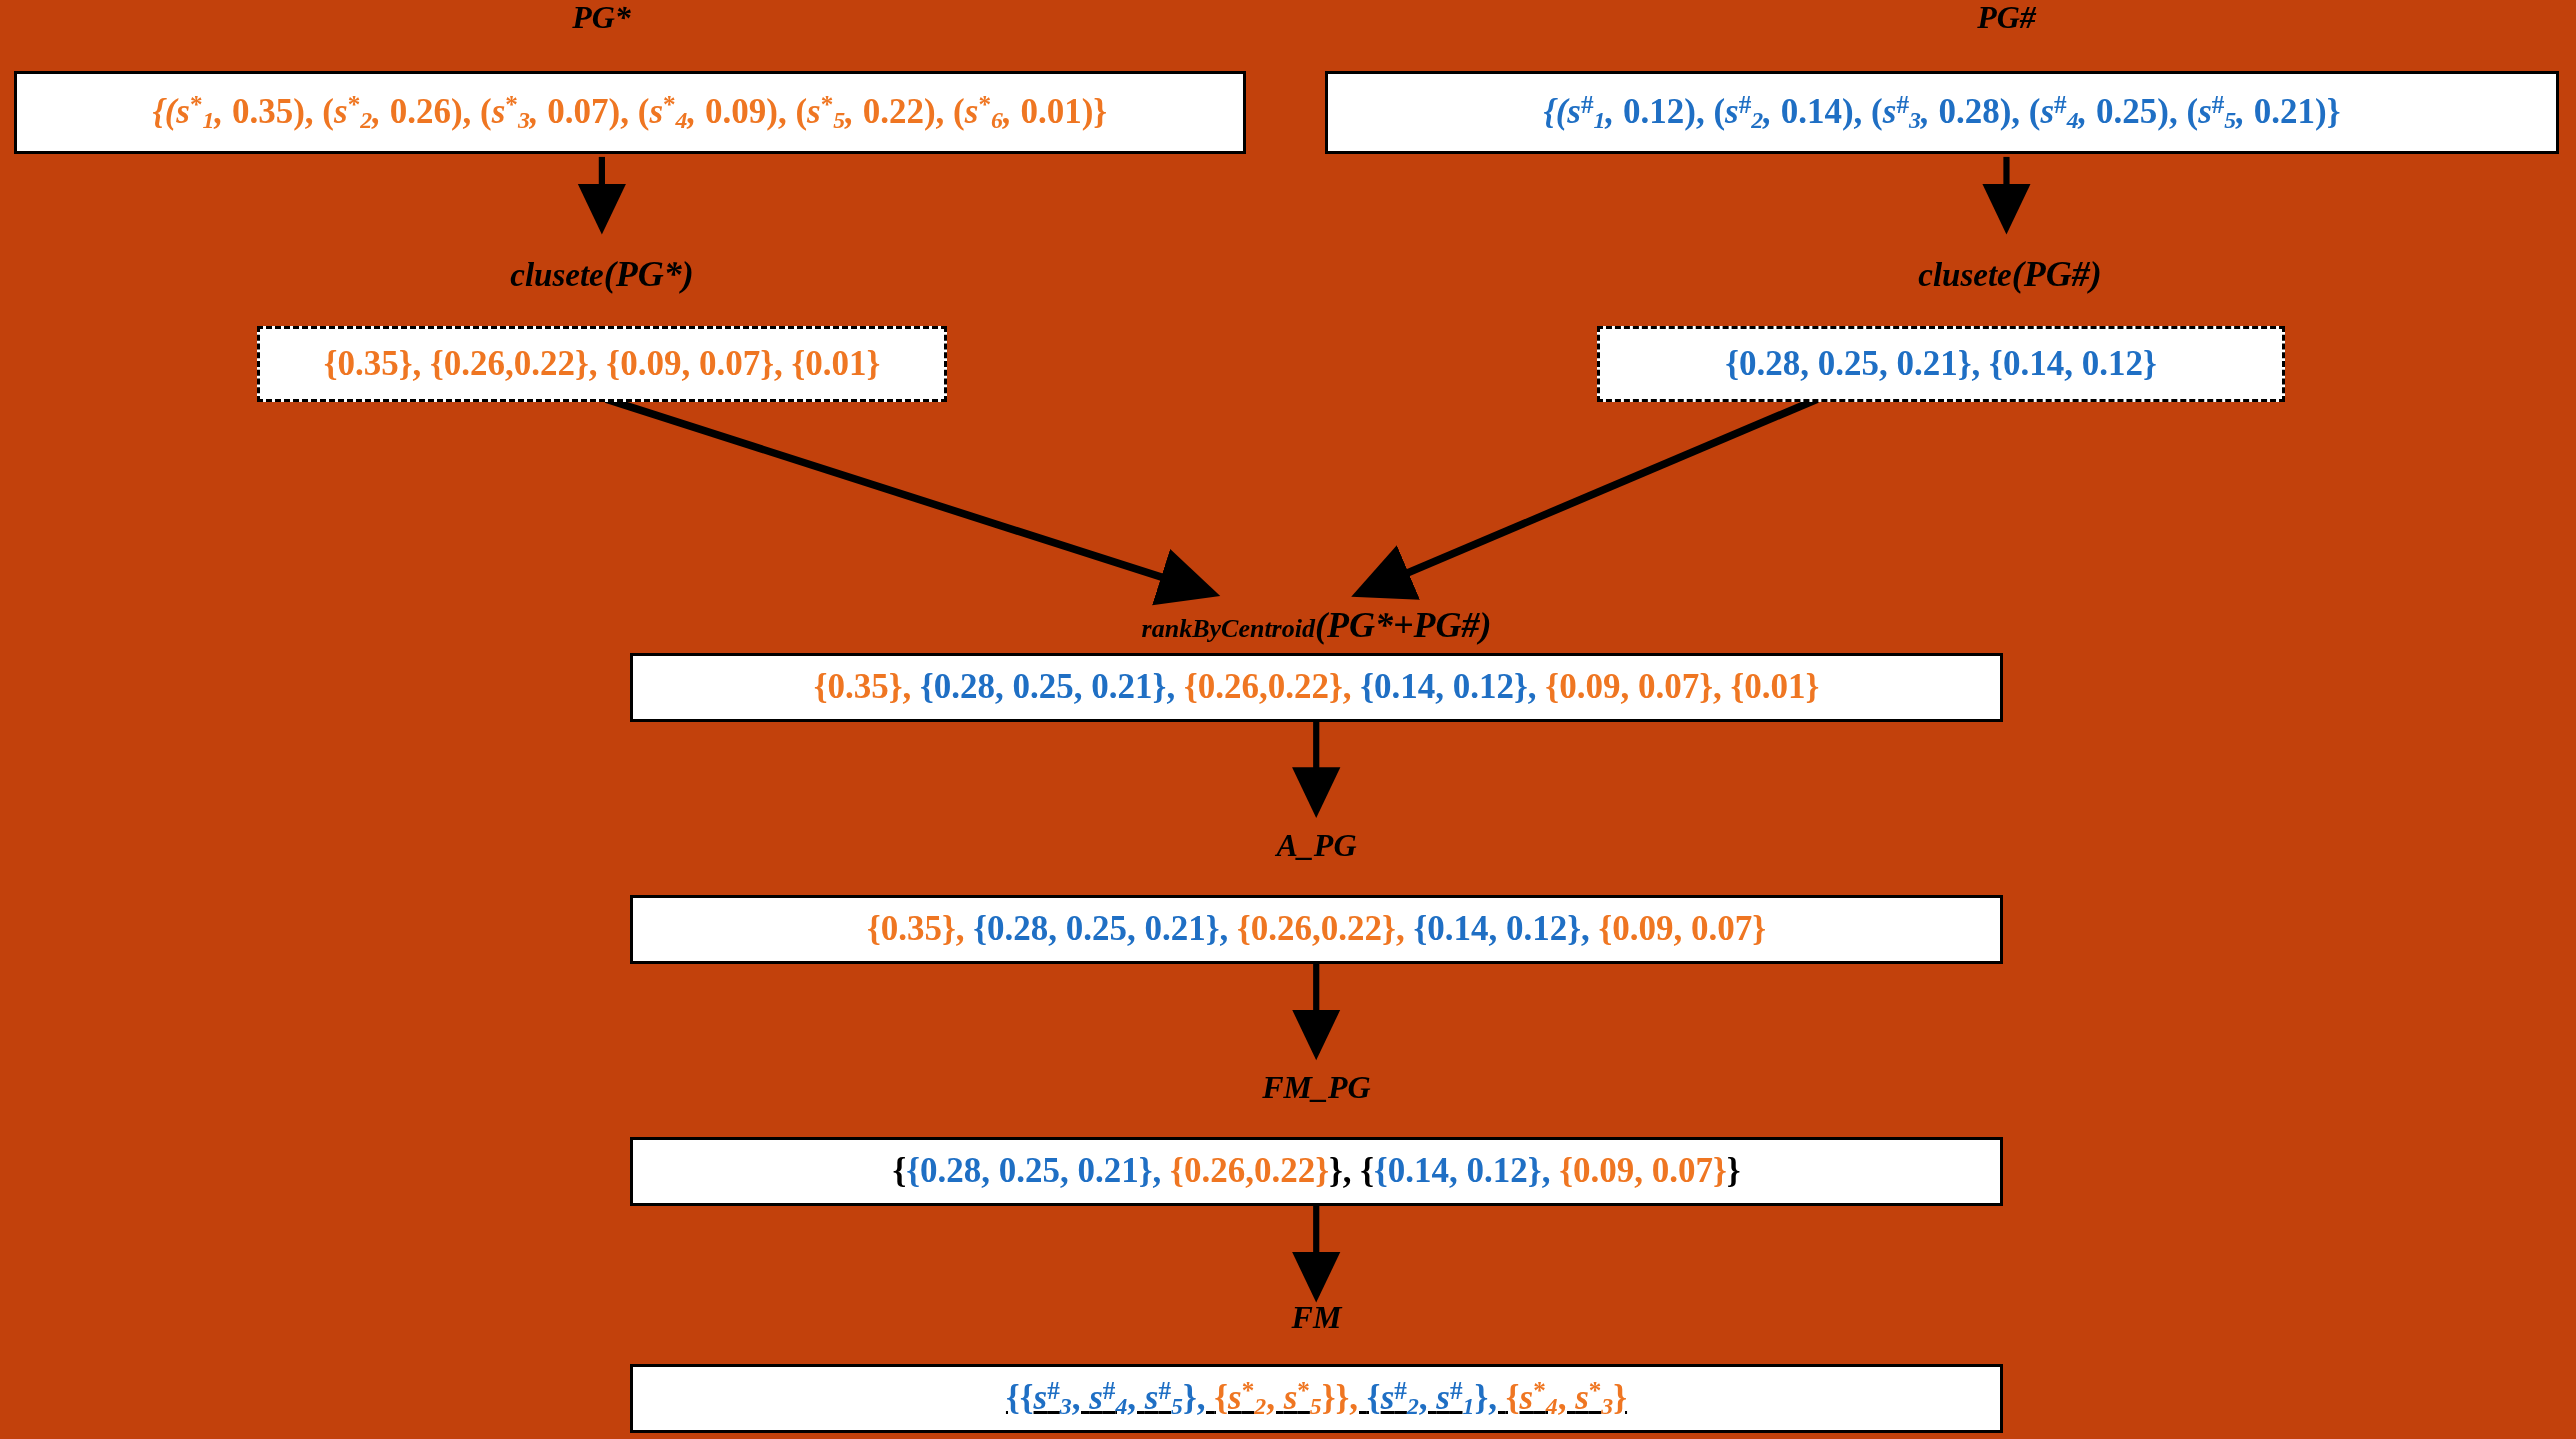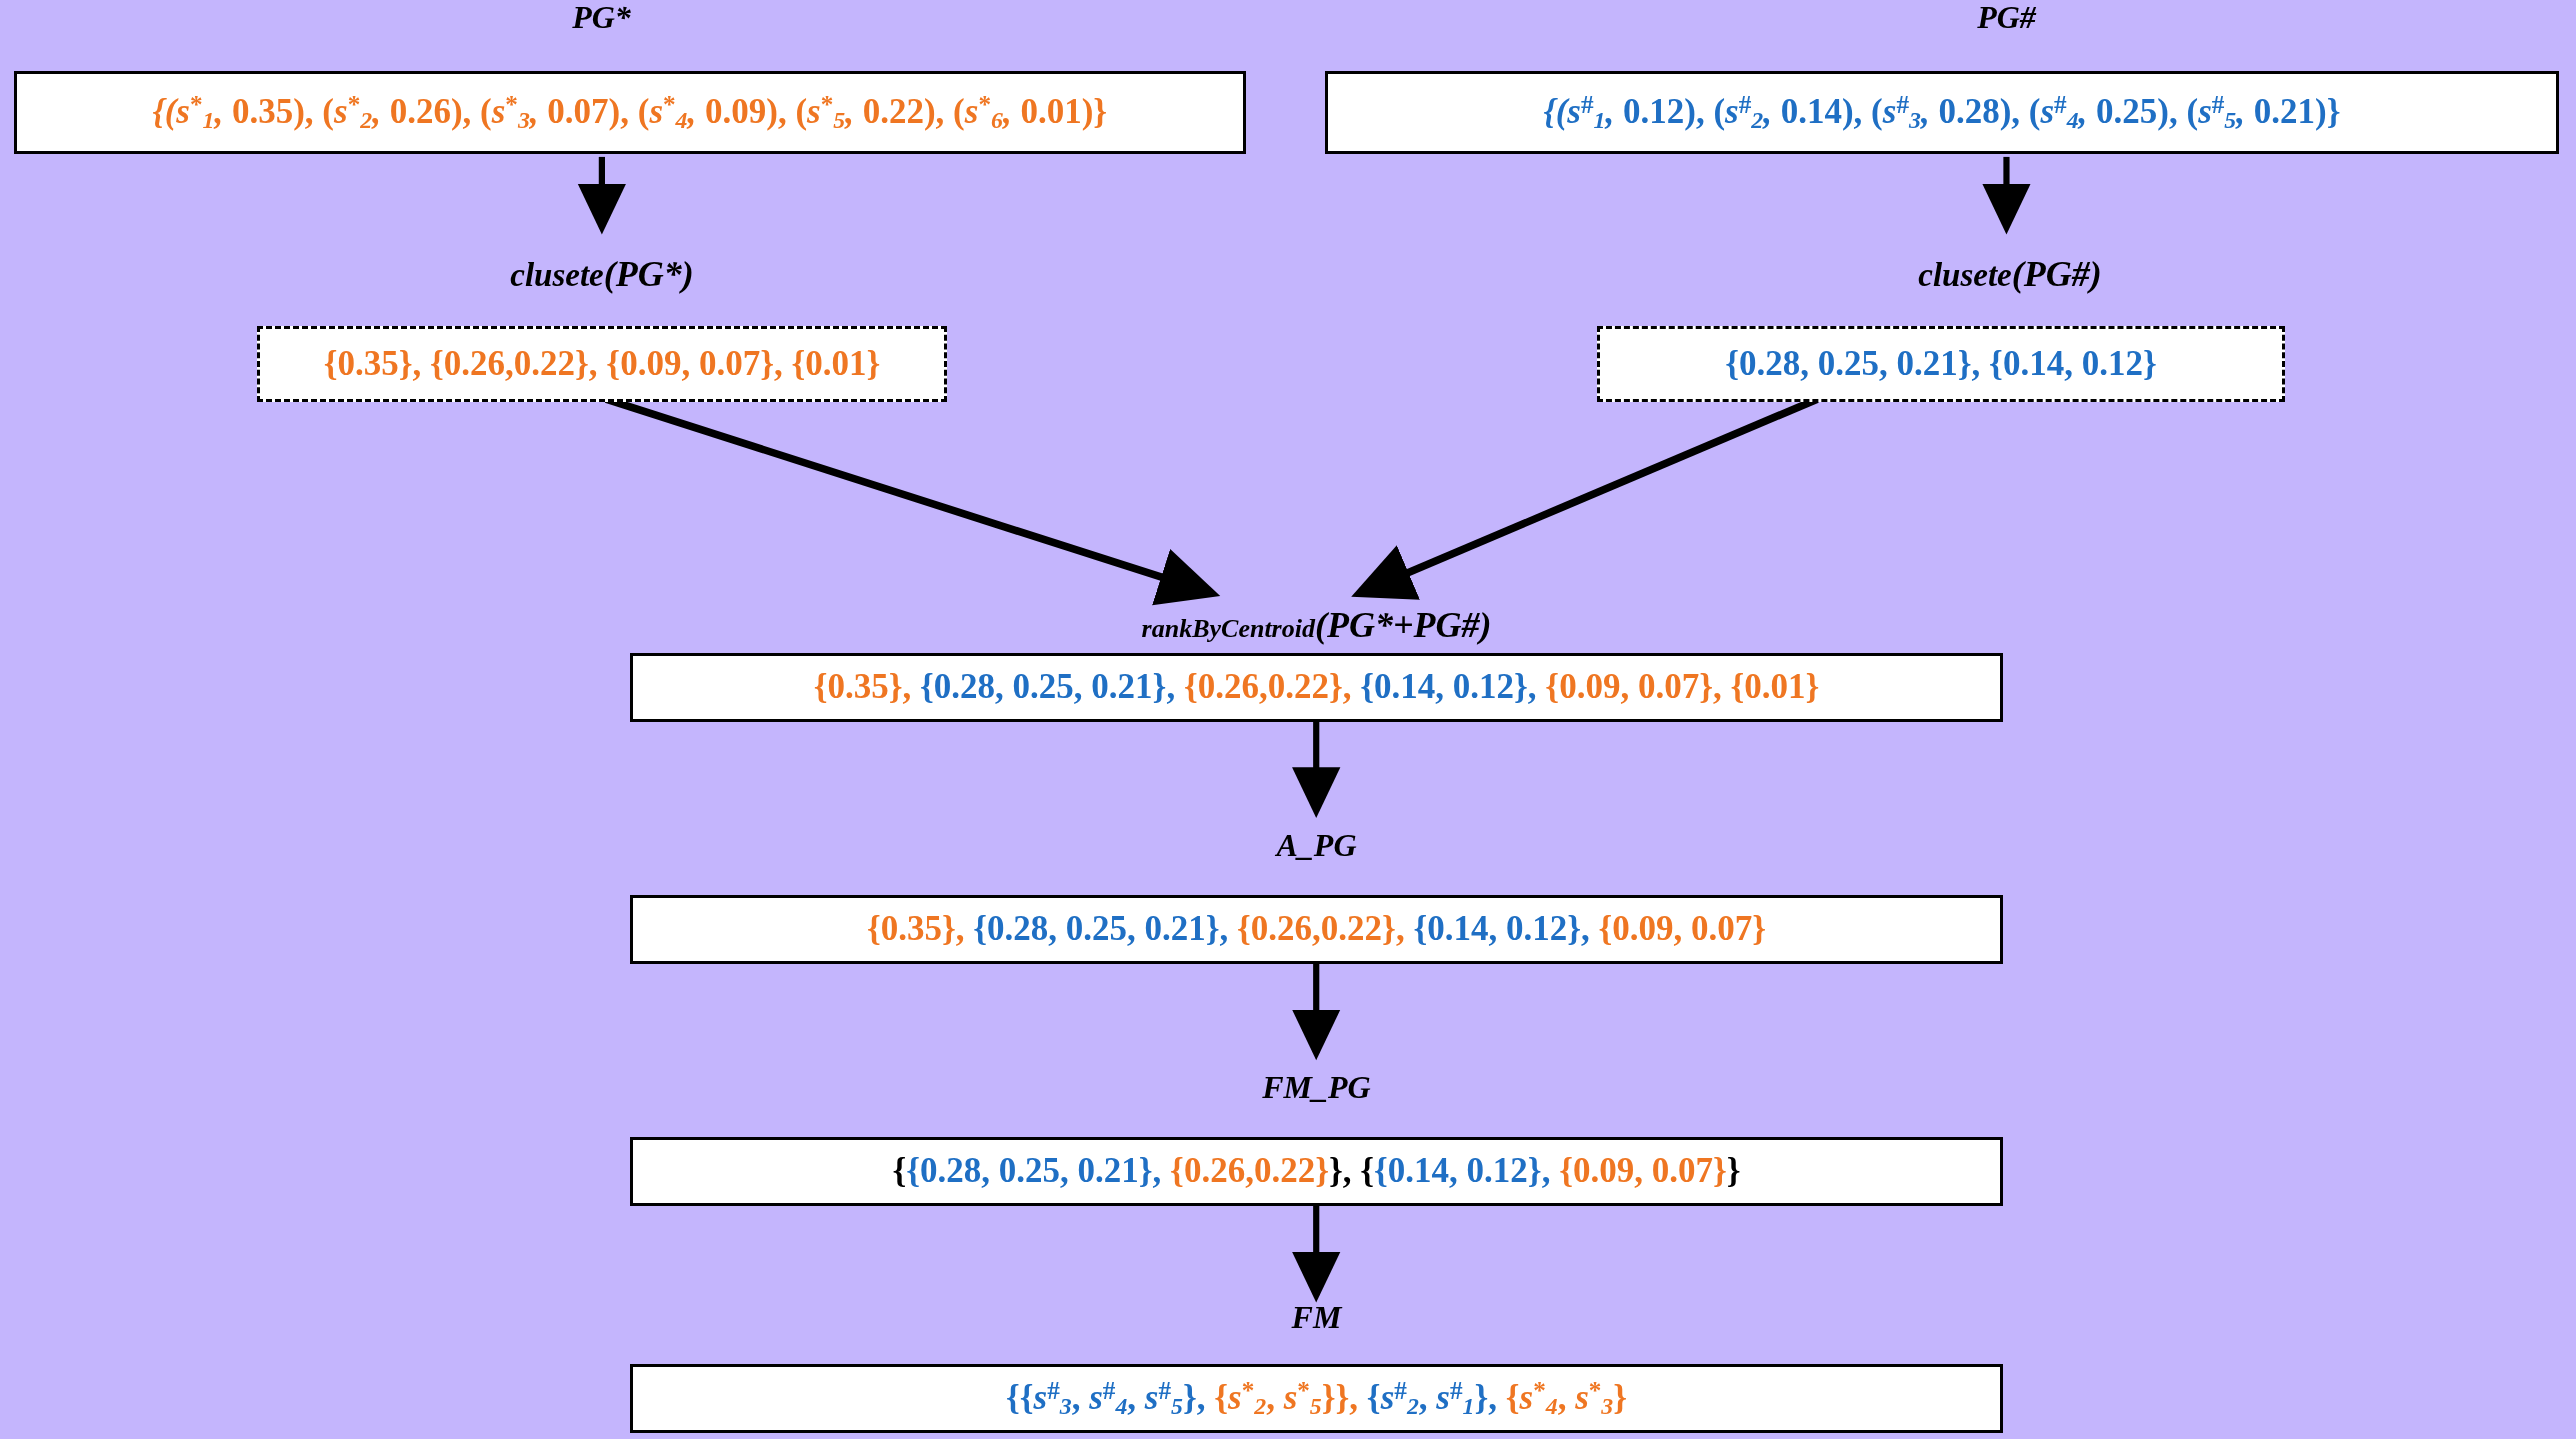--- a/index.html
+++ b/index.html
@@ -4,21 +4,21 @@
 <style>
   html, body {
     margin: 0;
     padding: 0;
     background: #ffffff;
   }
   #canvas {
     position: relative;
     width: 2576px;
     height: 1439px;
-    background: #c4b5fd;
+    background: #c2410c;
     font-family: "Liberation Serif", "DejaVu Serif", serif;
     overflow: hidden;
   }
   .label {
     position: absolute;
     text-align: center;
     color: #000000;
     font-weight: bold;
     font-style: italic;
     font-size: 32px;
@@ -164,18 +164,18 @@
   </div>
 
   <div class="box" style="left:630px; top:1137px; width:1373px; height:69px;align-items:center;">
     <span class="content"><span class="black">{</span><span class="blue">{0.28, 0.25, 0.21}, </span><span class="orange">{0.26,0.22}</span><span class="black">}, {</span><span class="blue">{0.14, 0.12}, </span><span class="orange">{0.09, 0.07}</span><span class="black">}</span></span>
   </div>
 
   <div class="label" style="left:1179px; top:1300px; width:275px;">
     <span>FM</span>
   </div>
 
-  <div class="box" style="left:630px; top:1364px; width:1373px; height:69px;">
+  <div class="box" style="left:630px; top:1364px; width:1373px; height:69px;text-decoration:underline;">
     <span class="content"><span class="blue">{{<span class="sym">s</span><sup>#</sup><sub>3</sub>, <span class="sym">s</span><sup>#</sup><sub>4</sub>, <span class="sym">s</span><sup>#</sup><sub>5</sub>}, </span><span class="orange">{<span class="sym">s</span><sup>*</sup><sub>2</sub>, <span class="sym">s</span><sup>*</sup><sub>5</sub>}}, </span><span class="blue">{<span class="sym">s</span><sup>#</sup><sub>2</sub>, <span class="sym">s</span><sup>#</sup><sub>1</sub>}, </span><span class="orange">{<span class="sym">s</span><sup>*</sup><sub>4</sub>, <span class="sym">s</span><sup>*</sup><sub>3</sub>}</span></span>
   </div>
 
 </div>
 
 
 </body></html>

